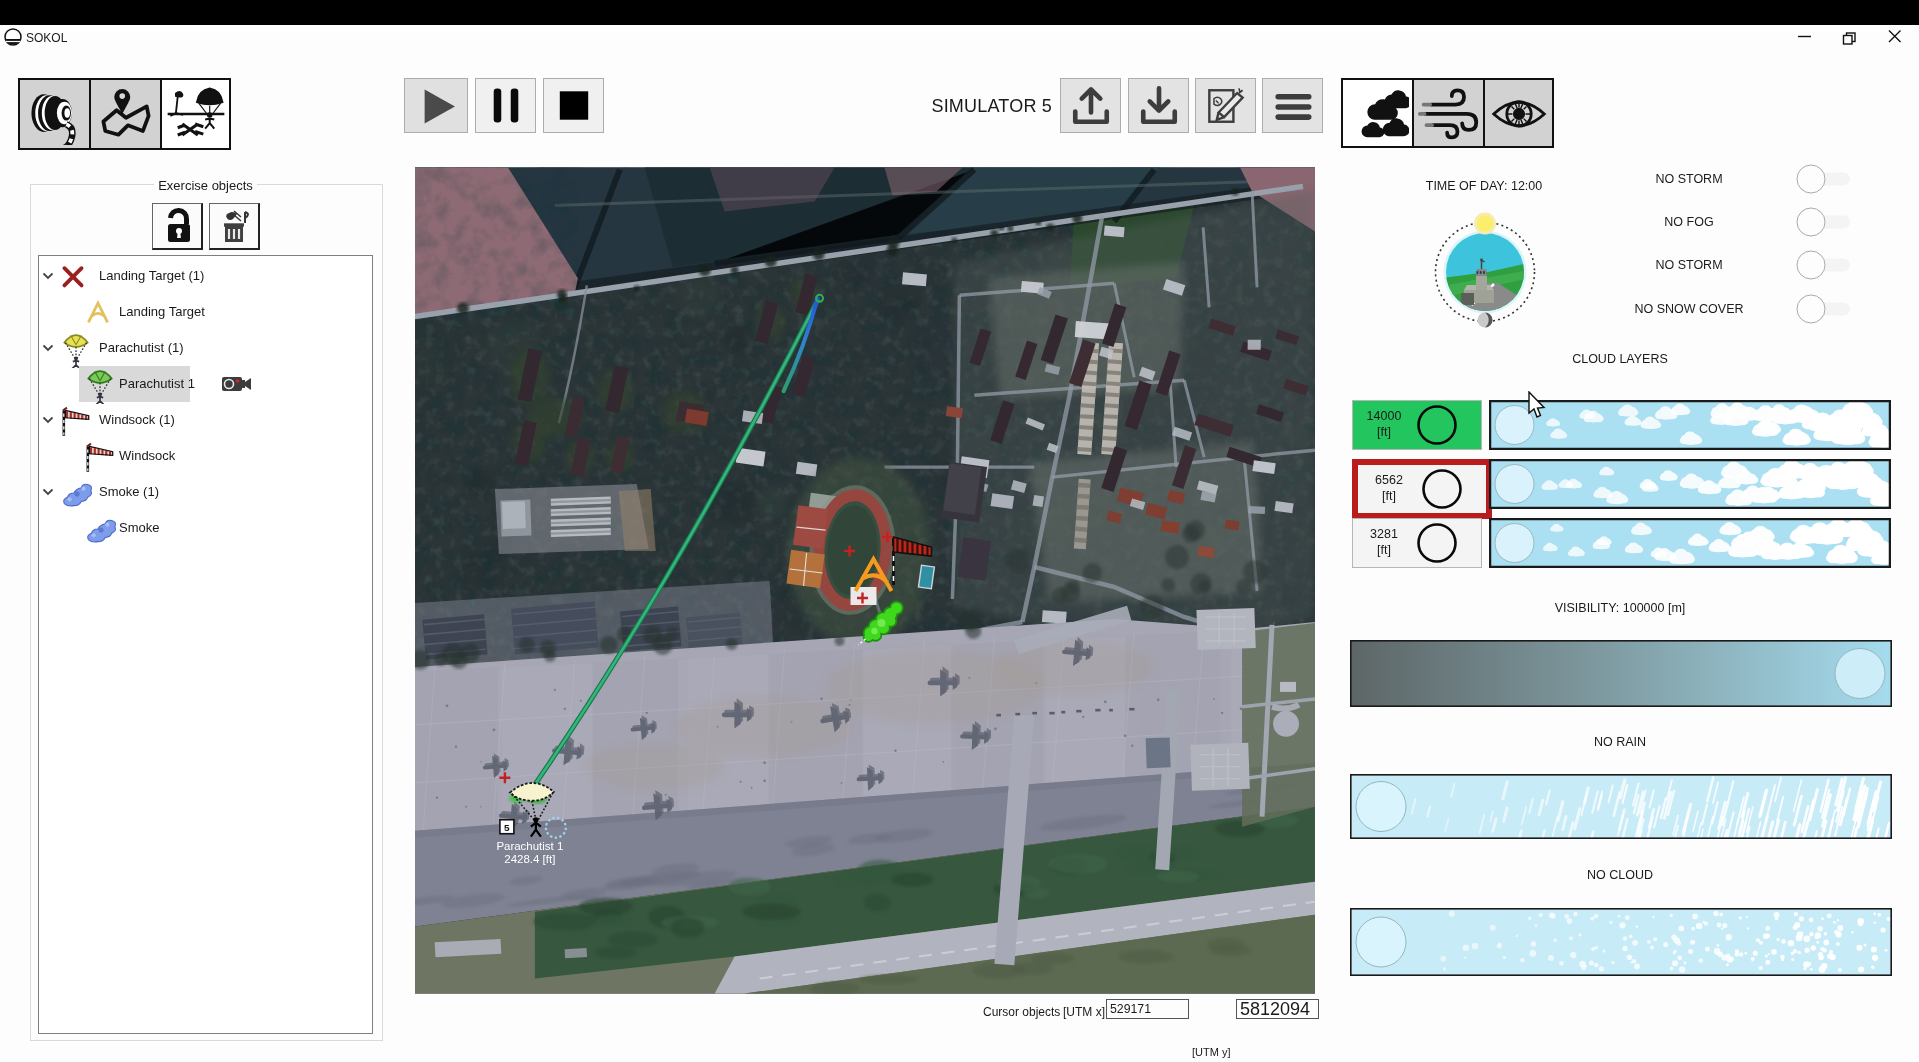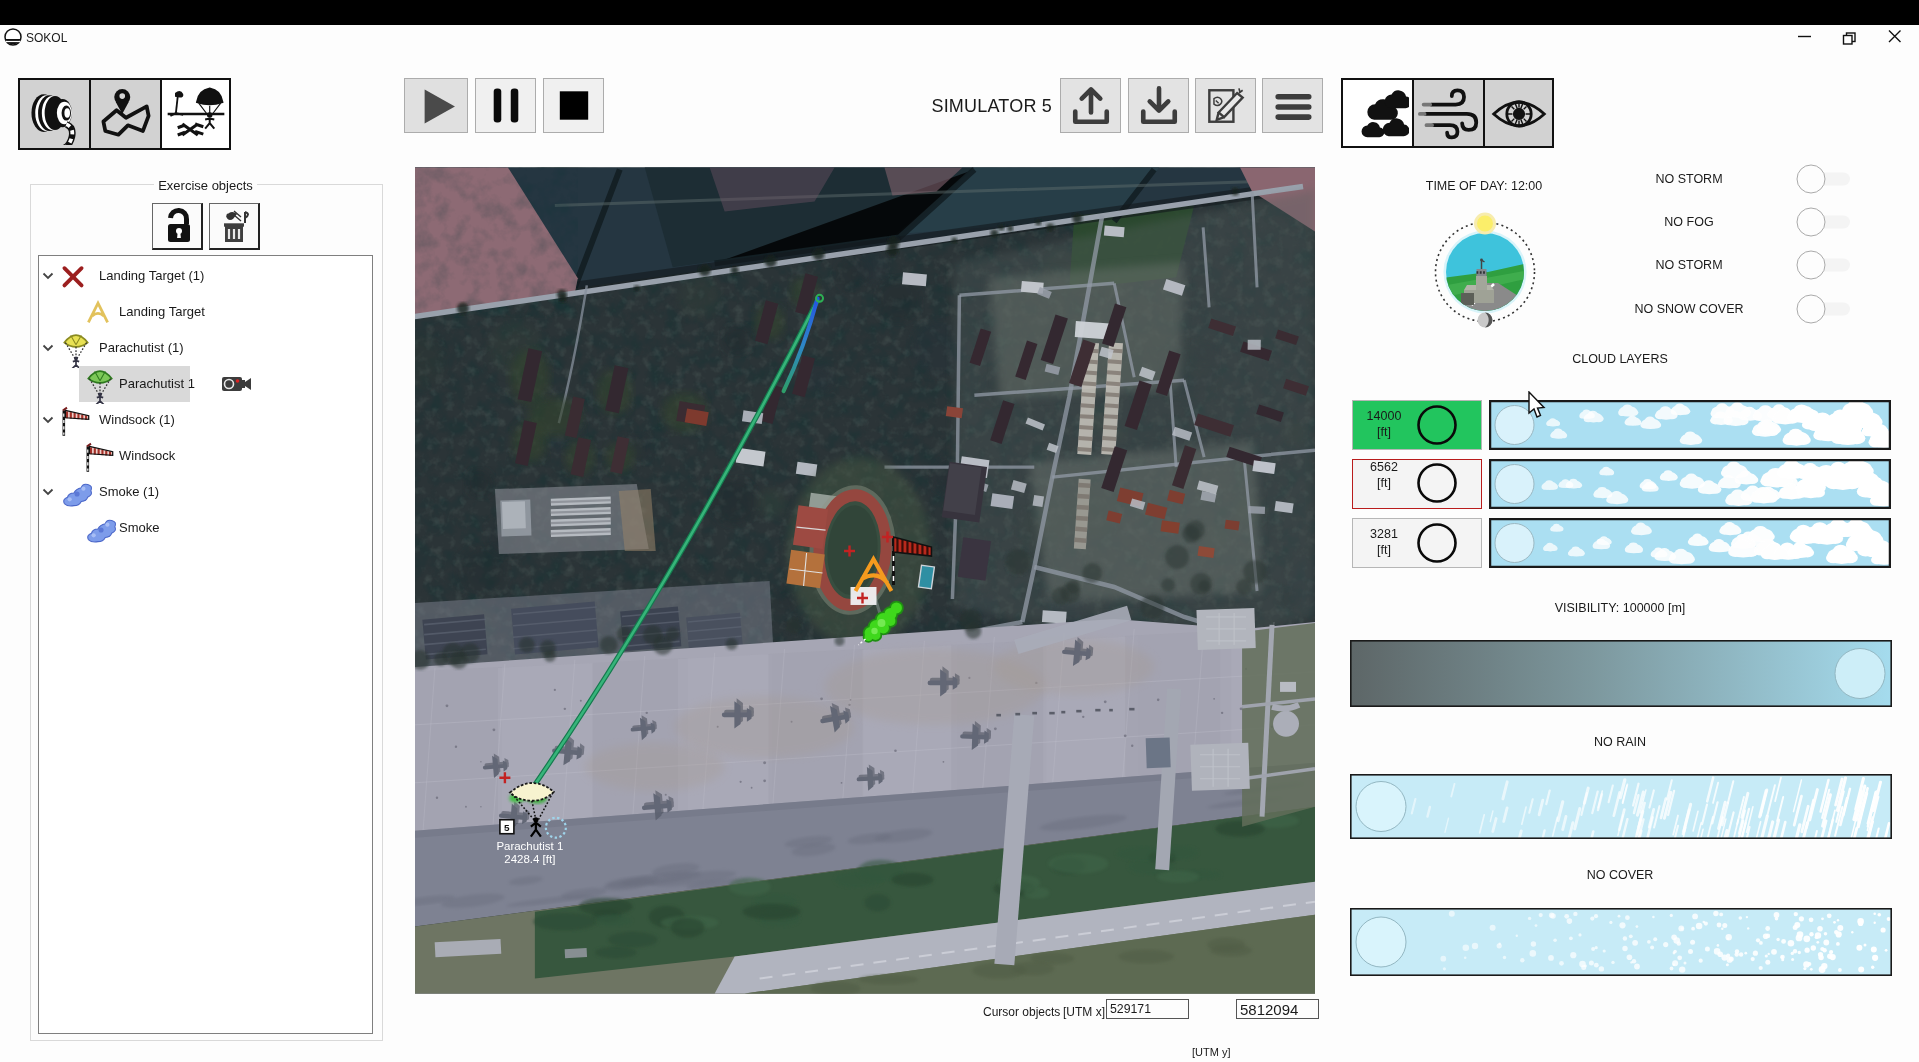--- a/index.html
+++ b/index.html
@@ -935,21 +935,21 @@
     <rect x="85" y="653" width="14" height="14" fill="#fff" stroke="#111" stroke-width="1.6"></rect>
     <text x="92" y="664" font-size="10" font-weight="bold" text-anchor="middle" fill="#111">5</text>
     <circle cx="141" cy="661" r="10" fill="none" stroke="#9fd4ea" stroke-width="2.2" stroke-dasharray="2.4 2.4"></circle>
     <text x="115" y="683" font-size="11.5" text-anchor="middle" fill="#fff">Parachutist 1</text>
     <text x="115" y="696" font-size="11.5" text-anchor="middle" fill="#fff">2428.4 [ft]</text>
   </svg>
 <div class="lbl" style="left:983px;top:1005px;font-size:12px">Cursor objects</div>
 <div class="lbl" style="left:1063px;top:1005px;font-size:12px">[UTM x]</div>
 <div class="ab" style="left:1106px;top:999px;width:78px;height:18px;border:1px solid #555;font-size:12.3px;padding-left:3px;line-height:19px">529171</div>
 <div class="lbl" style="left:1192px;top:1046px;font-size:11px">[UTM y]</div>
-<div class="ab" style="left:1236px;top:999px;width:78px;height:18px;border:1px solid #555;font-size:15px;padding-left:3px;line-height:19px">5812094</div>
+<div class="ab" style="left:1236px;top:999px;width:78px;height:18px;border:1px solid #555;font-size:18px;padding-left:3px;line-height:19px">5812094</div>
 <div class="lbl ctr" style="left:1384px;top:179px;width:200px">TIME OF DAY: 12:00</div>
 <svg class="ab" style="left:1428px;top:206px" width="116" height="128" viewBox="0 0 116 128">
 <circle cx="57" cy="66" r="49.5" fill="none" stroke="#333" stroke-width="1.6" stroke-dasharray="2 3.2"></circle>
 <circle cx="57" cy="66" r="41.5" fill="#c9f0f8" opacity="0.7"></circle>
 <clipPath id="dayclip">
       <circle cx="57" cy="66" r="39"></circle>
     </clipPath>
 <g clip-path="url(#dayclip)">
 <rect x="14" y="23" width="88" height="88" fill="#3ec3dc"></rect>
 <path d="M14 72 L60 66 L101 57 L101 110 L14 110 Z" fill="#2f9f40"></path>
@@ -1196,21 +1196,21 @@
       <g fill="#fff" opacity="1.00">
         <ellipse cx="395.0" cy="40.0" rx="14.3" ry="8.1"></ellipse>
         <ellipse cx="386.9" cy="42.2" rx="7.4" ry="5.3"></ellipse>
         <ellipse cx="403.1" cy="41.9" rx="7.9" ry="5.5"></ellipse>
         <ellipse cx="394.0" cy="35.0" rx="7.7" ry="5.7"></ellipse>
       </g>
     </g>
 <circle cx="25.5" cy="25" r="19.5" fill="#d9f2fb" stroke="#9bb8c2" stroke-width="1"></circle>
 <rect x="1" y="1" width="400" height="48" fill="none" stroke="#1a1a1a" stroke-width="2.5"></rect>
   </svg>
-<div class="ab" style="left:1352px;top:459px;width:128px;height:48px;background:#f4f4f4;border:1px solid #b91c1c;display:flex;">
+<div class="ab" style="left:1352px;top:459px;width:128px;height:48px;background:#f4f4f4;border:6px solid #b91c1c;display:flex;align-items:center">
 <div style="width:62px;text-align:center;font-size:12.5px;line-height:1.25">6562<br>[ft]</div>
 <svg width="46" height="46">
       <circle cx="22" cy="23" r="18.5" fill="none" stroke="#0a0a0a" stroke-width="2.6"></circle>
     </svg>
   </div>
 <svg class="ab" style="left:1489px;top:459px" width="402" height="50" viewBox="0 0 402 50">
 <rect x="0" y="0" width="402" height="50" fill="#abdff2"></rect>
 <g>
       <g fill="#fff" opacity="0.75">
         <ellipse cx="60.7" cy="26.8" rx="7.5" ry="4.3"></ellipse>
@@ -1771,21 +1771,21 @@
       <path d="M321.8 6.3 l-4.8 19.2" stroke="#fff" stroke-width="2.0" opacity="0.78" stroke-linecap="round"></path>
       <path d="M247.7 17.5 l-5.4 21.6" stroke="#fff" stroke-width="2.2" opacity="0.69" stroke-linecap="round"></path>
       <path d="M478.5 5.9 l-7.9 31.7" stroke="#fff" stroke-width="2.4" opacity="0.95" stroke-linecap="round"></path>
       <path d="M303.7 35.4 l-4.5 17.8" stroke="#fff" stroke-width="2.7" opacity="0.75" stroke-linecap="round"></path>
       <path d="M353.1 55.2 l-5.1 20.3" stroke="#fff" stroke-width="1.5" opacity="0.81" stroke-linecap="round"></path>
       <path d="M375.2 28.3 l-6.6 26.2" stroke="#fff" stroke-width="3.0" opacity="0.84" stroke-linecap="round"></path>
     </g>
 <circle cx="31" cy="32.5" r="25" fill="#d9f4fc" stroke="#93b7c2" stroke-width="1"></circle>
 <rect x="0.8" y="0.8" width="540.4" height="63.4" fill="none" stroke="#1a1a1a" stroke-width="1.6"></rect>
   </svg>
-<div class="lbl ctr" style="left:1520px;top:868px;width:200px">NO COVER</div>
+<div class="lbl ctr" style="left:1520px;top:868px;width:200px">NO CLOUD</div>
 <svg class="ab" style="left:1350px;top:908px" width="542" height="68" viewBox="0 0 542 68">
 <rect width="542" height="68" fill="#c7ebf7"></rect>
 <g>
       <circle cx="281.5" cy="54.4" r="1.2" fill="#fff" opacity="0.76"></circle>
       <circle cx="315.7" cy="36.6" r="2.6" fill="#fff" opacity="0.78"></circle>
       <circle cx="286.9" cy="18.6" r="1.4" fill="#fff" opacity="0.75"></circle>
       <circle cx="426.5" cy="10.8" r="1.8" fill="#fff" opacity="0.90"></circle>
       <circle cx="390.3" cy="10.0" r="1.8" fill="#fff" opacity="0.85"></circle>
       <circle cx="125.0" cy="38.0" r="3.2" fill="#fff" opacity="0.60"></circle>
       <circle cx="149.7" cy="35.8" r="1.2" fill="#fff" opacity="0.64"></circle>

